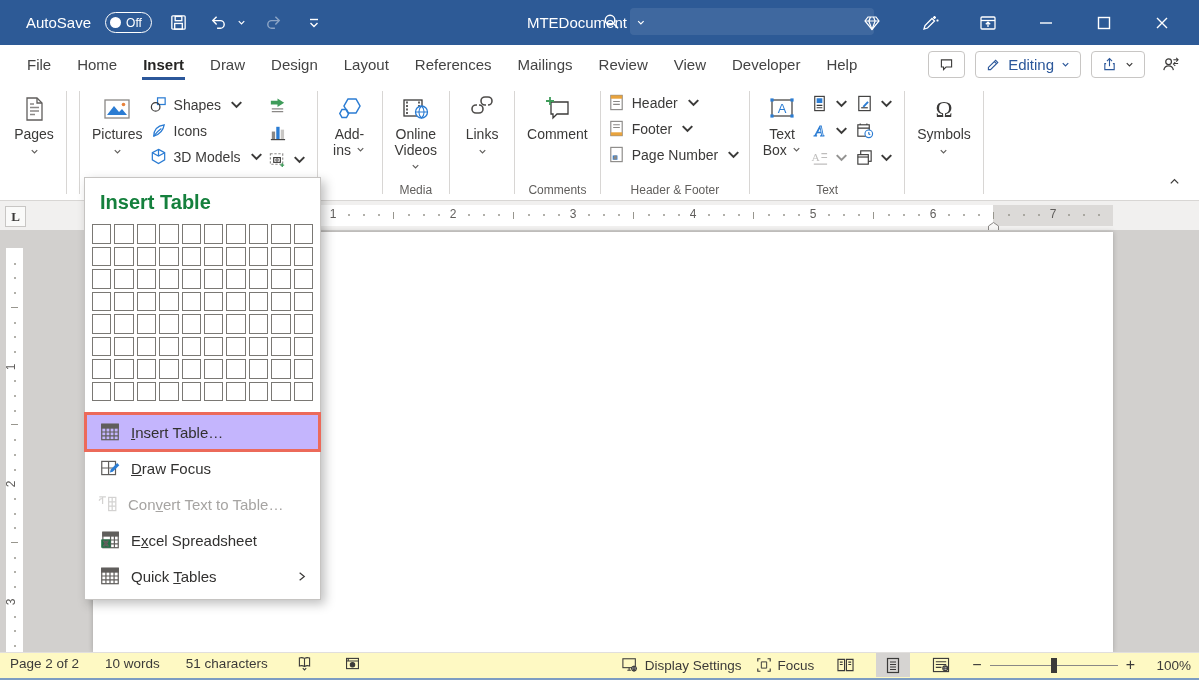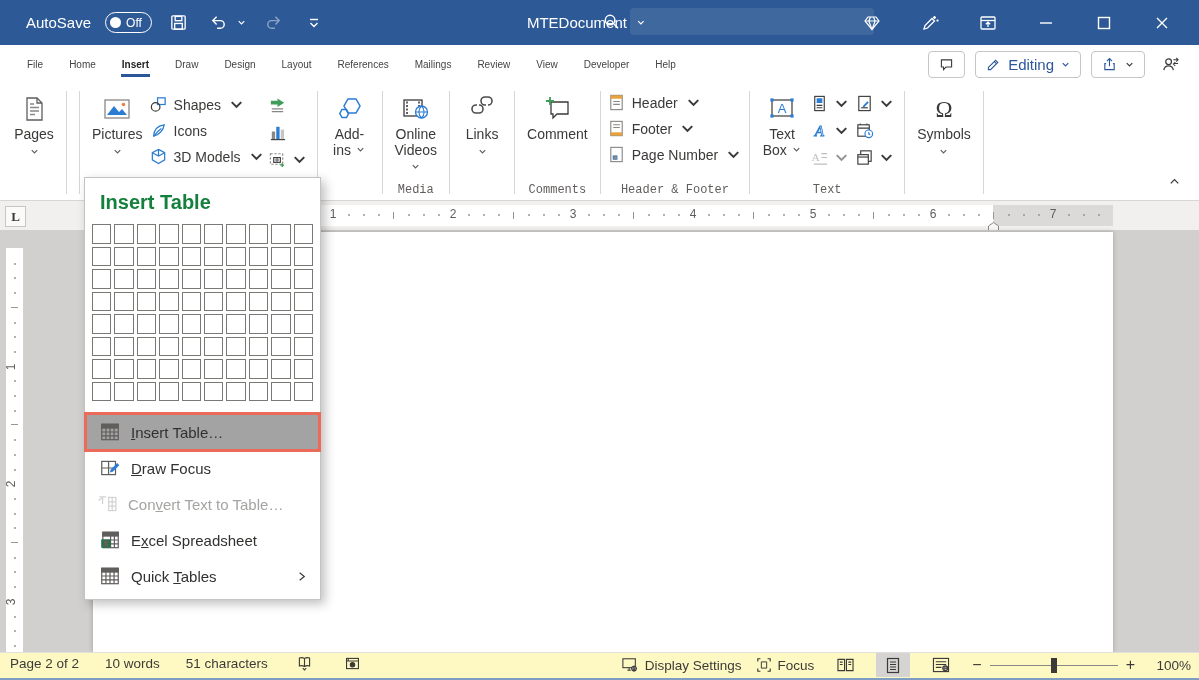--- a/index.html
+++ b/index.html
@@ -38,36 +38,36 @@
   .tb-title{position:absolute;left:50%;transform:translateX(-61%);display:flex;align-items:center;gap:8px;
     font-size:15px;cursor:pointer;}
   .tb-search-zone{position:absolute;left:598px;top:8px;display:flex;align-items:center;}
   .tb-search-pill{width:244px;height:27px;margin-left:6px;border-radius:4px;background:rgba(255,255,255,.09);}
   .tb-right{position:absolute;right:0;top:0;height:45px;display:flex;align-items:center;gap:32px;padding-right:24px;}
   .tb-right .tb-icon svg{width:20px;height:20px;}
   .winbtn{font-size:16px;line-height:1;}
   
   .tabrow{position:absolute;left:0;top:45px;width:100%;height:38px;background:#fff;display:flex;align-items:center;}
   .tabs{display:flex;align-items:center;padding-left:14px;}
-  .tab{position:relative;font-size:10px;color:#444;padding:9px 13px;cursor:pointer;white-space:nowrap;}
+  .tab{position:relative;font-size:15px;color:#444;padding:9px 13px;cursor:pointer;white-space:nowrap;}
   .tab.active{font-weight:bold;color:#252423;}
   .tab.active::after{content:"";position:absolute;left:12px;right:12px;bottom:2px;height:3px;background:var(--blue);}
   .tabrow-right{position:absolute;right:14px;top:6px;display:flex;align-items:center;gap:10px;}
   .pillbtn{display:flex;align-items:center;gap:6px;height:27px;border:1px solid #c8c6c4;border-radius:4px;
     padding:0 9px;cursor:pointer;background:#fff;}
   .pillbtn svg{width:17px;height:17px;}
   .editing-label{color:var(--blue);font-size:15px;}
   .chev{display:inline-flex;}
   .chev svg{width:11px;height:11px;}
   
   .ribbon{position:absolute;left:0;top:83px;width:100%;height:118px;background:#fff;
     border-bottom:1px solid var(--divider);display:flex;align-items:stretch;padding:4px 0 0 8px;}
   .rgroup{display:flex;flex-direction:column;}
   .rgroup .gcontent{display:flex;flex:1;align-items:flex-start;}
-  .glabel{height:18px;font-size:12px;color:var(--ink2);text-align:center;line-height:16px;font-family:Liberation Mono, monospace;}
+  .glabel{height:18px;font-size:12px;color:var(--ink2);text-align:center;line-height:16px;}
   .rdivider{width:1px;background:var(--divider);margin:4px 6px 6px 6px;}
   .bigbtn{display:flex;flex-direction:column;align-items:center;gap:2px;padding:7px 6px 2px;cursor:pointer;
     border-radius:2px;min-width:52px;}
   .bigbtn svg.main{width:30px;height:30px;}
   .bigbtn .blabel{font-size:14px;color:var(--ink);text-align:center;line-height:17px;}
   .bigbtn .chev{color:var(--ink2);margin-top:1px;}
   .bigbtn.pressed{background:#d0cecd;outline:1px solid #a7a5a3;}
   .smallrows{display:flex;flex-direction:column;justify-content:flex-start;padding-top:8px;gap:7px;}
   .smallrow{display:flex;align-items:center;gap:6px;font-size:14px;color:var(--ink);cursor:pointer;white-space:nowrap;}
   .smallrow svg{width:19px;height:19px;}
@@ -103,21 +103,21 @@
   .tgrid{display:grid;grid-template-columns:repeat(10,1fr);gap:3px;padding:2px 7px 6px;}
   .tcell{height:19.5px;background:#fff;border:1px solid #7a7874;cursor:pointer;}
   .tmenu-list{padding-top:7px;}
   .titem{position:relative;display:flex;align-items:center;height:36px;padding-left:14px;font-size:15px;
     color:#323130;cursor:pointer;}
   .titem .ticon{width:22px;height:22px;margin-right:10px;flex:none;}
   .titem .ticon svg{width:22px;height:22px;}
   .titem .accel{text-decoration:underline;}
   .titem.disabled{color:var(--disabled);cursor:default;padding-left:11px;}
   .titem.disabled .ticon{opacity:.5;}
-  .titem.highlighted{background:#a3a3a3;}
+  .titem.highlighted{background:#c4b5fd;}
   .titem .sub-arrow{margin-left:auto;margin-right:12px;display:flex;}
   .titem .sub-arrow svg{width:13px;height:13px;}
   .annotation-box{position:absolute;left:-1px;right:-1px;top:-2px;bottom:-2px;border:3px solid;
     pointer-events:none;z-index:2;}
   
   .statusbar{position:absolute;left:0;top:652px;width:100%;height:28px;background:#fef9c3;
     border-top:1px solid #e1dfdd;border-bottom:2px solid #7d9dc2;
     display:flex;align-items:flex-start;font-size:13.5px;color:var(--ink);}
   .sb-left{display:flex;align-items:center;gap:26px;padding-left:10px;}
   .sb-item{cursor:pointer;white-space:nowrap;}

